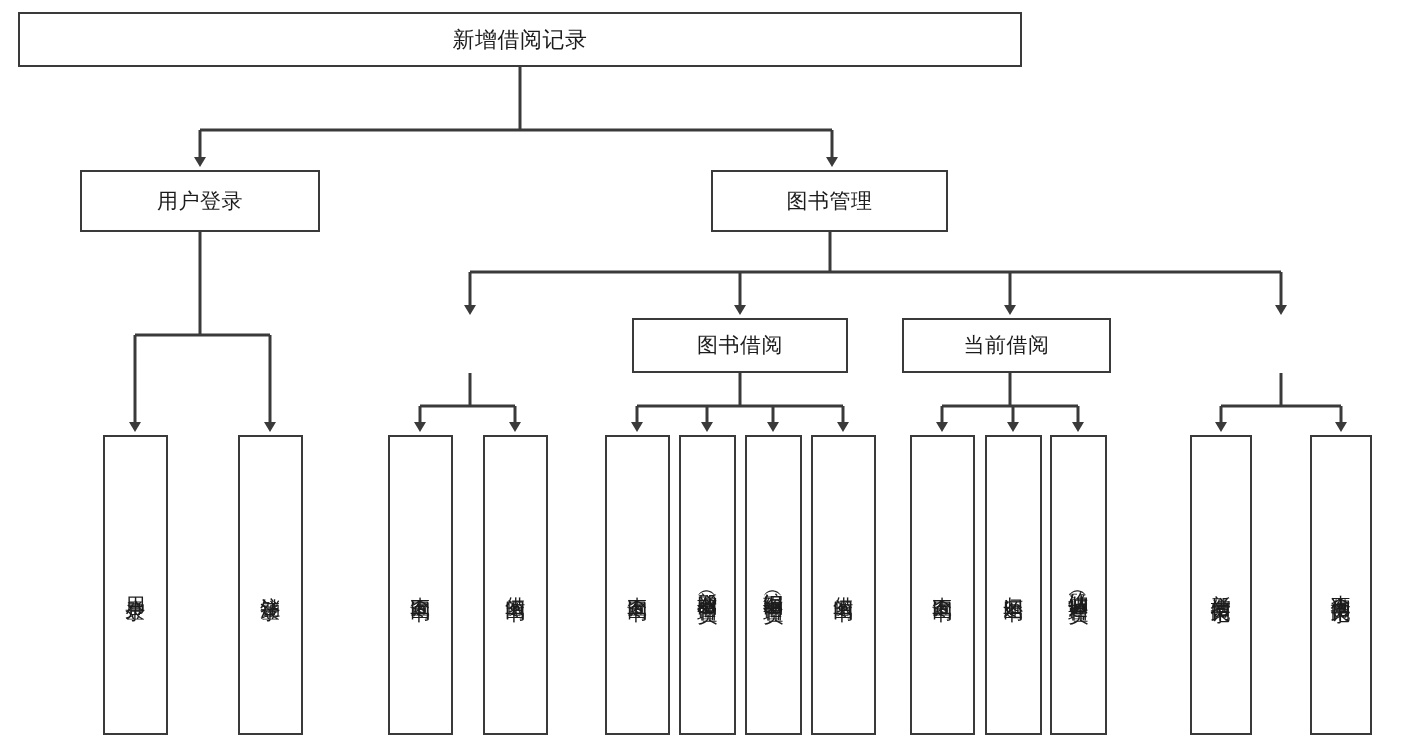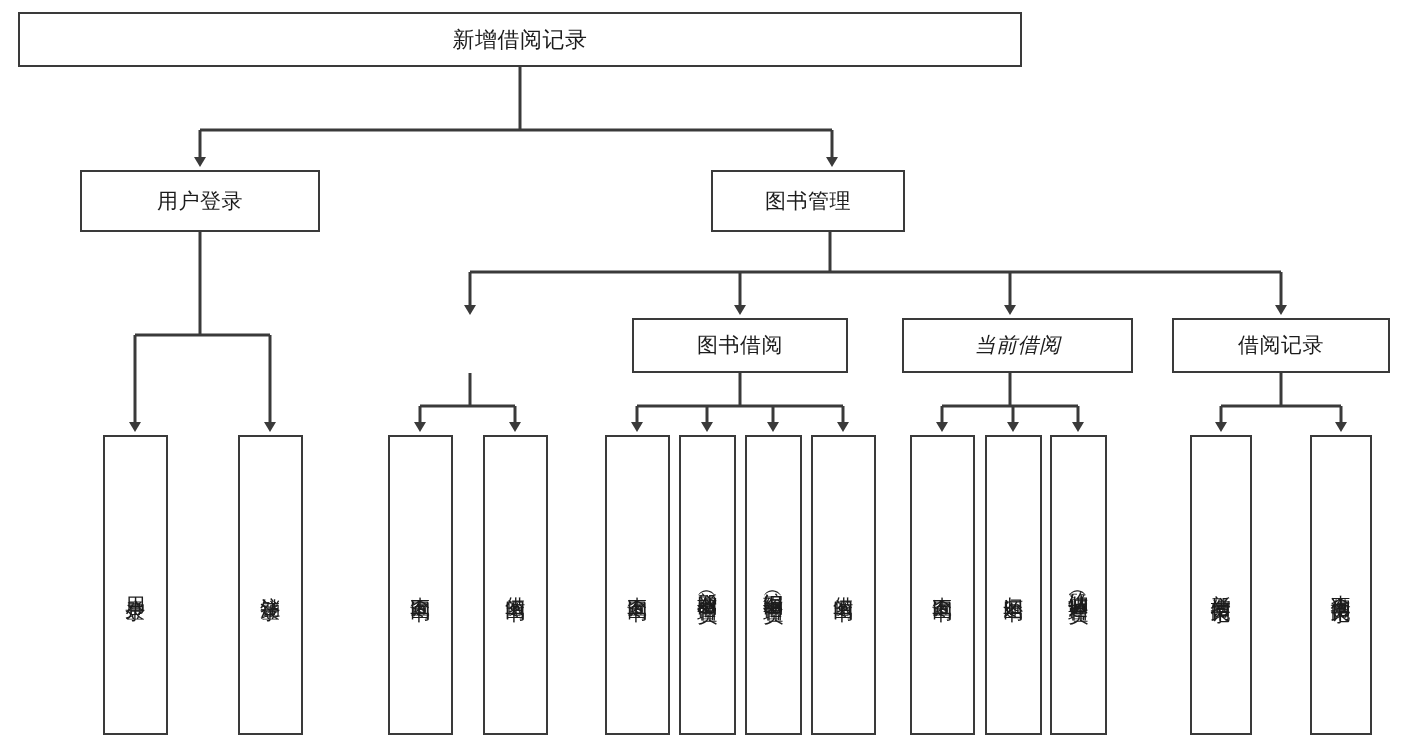--- a/index.html
+++ b/index.html
@@ -118,32 +118,29 @@
     </g>
   </svg>
 
   <div class="node root" style="left:18px; top:12px; width:1004px; height:55px;">
     <span class="label">新增借阅记录</span>
   </div>
 
   <div class="node" style="left:80px; top:170px; width:240px; height:62px;">
     <span class="label">用户登录</span>
   </div>
-  <div class="node" style="left:711px; top:170px; width:194px; height:62px;justify-content:center;">
+  <div class="node" style="left:711px; top:170px; width:237px; height:62px;justify-content:center;">
     <span class="label">图书管理</span>
   </div>
 
   <div class="node" style="left:632px; top:318px; width:216px; height:55px;">
     <span class="label">图书借阅</span>
   </div>
-  <div class="node" style="left:902px; top:318px; width:231px; height:55px;font-style:italic;">
+  <div class="node" style="left:902px; top:318px; width:209px; height:55px;">
     <span class="label">当前借阅</span>
-  </div>
-  <div class="node" style="left:1172px; top:318px; width:218px; height:55px;">
-    <span class="label">借阅记录</span>
   </div>
 
   <div class="node leaf" style="left:103px; top:435px; width:65px; height:300px;">
     <span class="label">用户登录</span>
   </div>
   <div class="node leaf" style="left:238px; top:435px; width:65px; height:300px;">
     <span class="label">注销登录</span>
   </div>
   <div class="node leaf" style="left:388px; top:435px; width:65px; height:300px;">
     <span class="label">查询图书</span>

